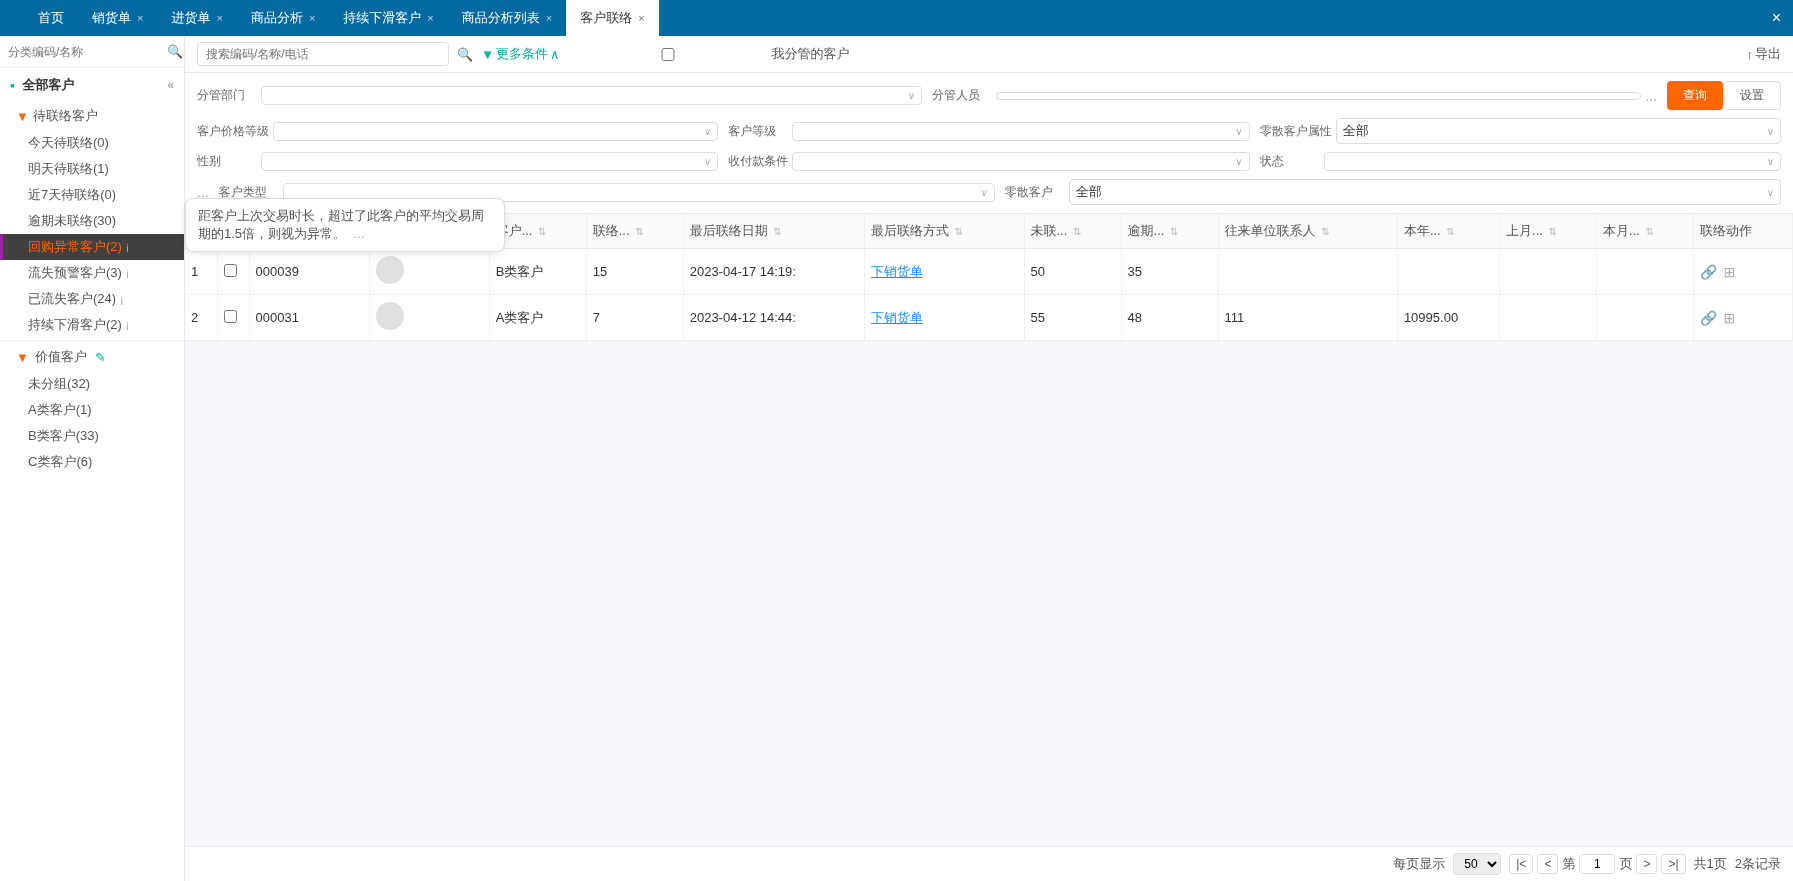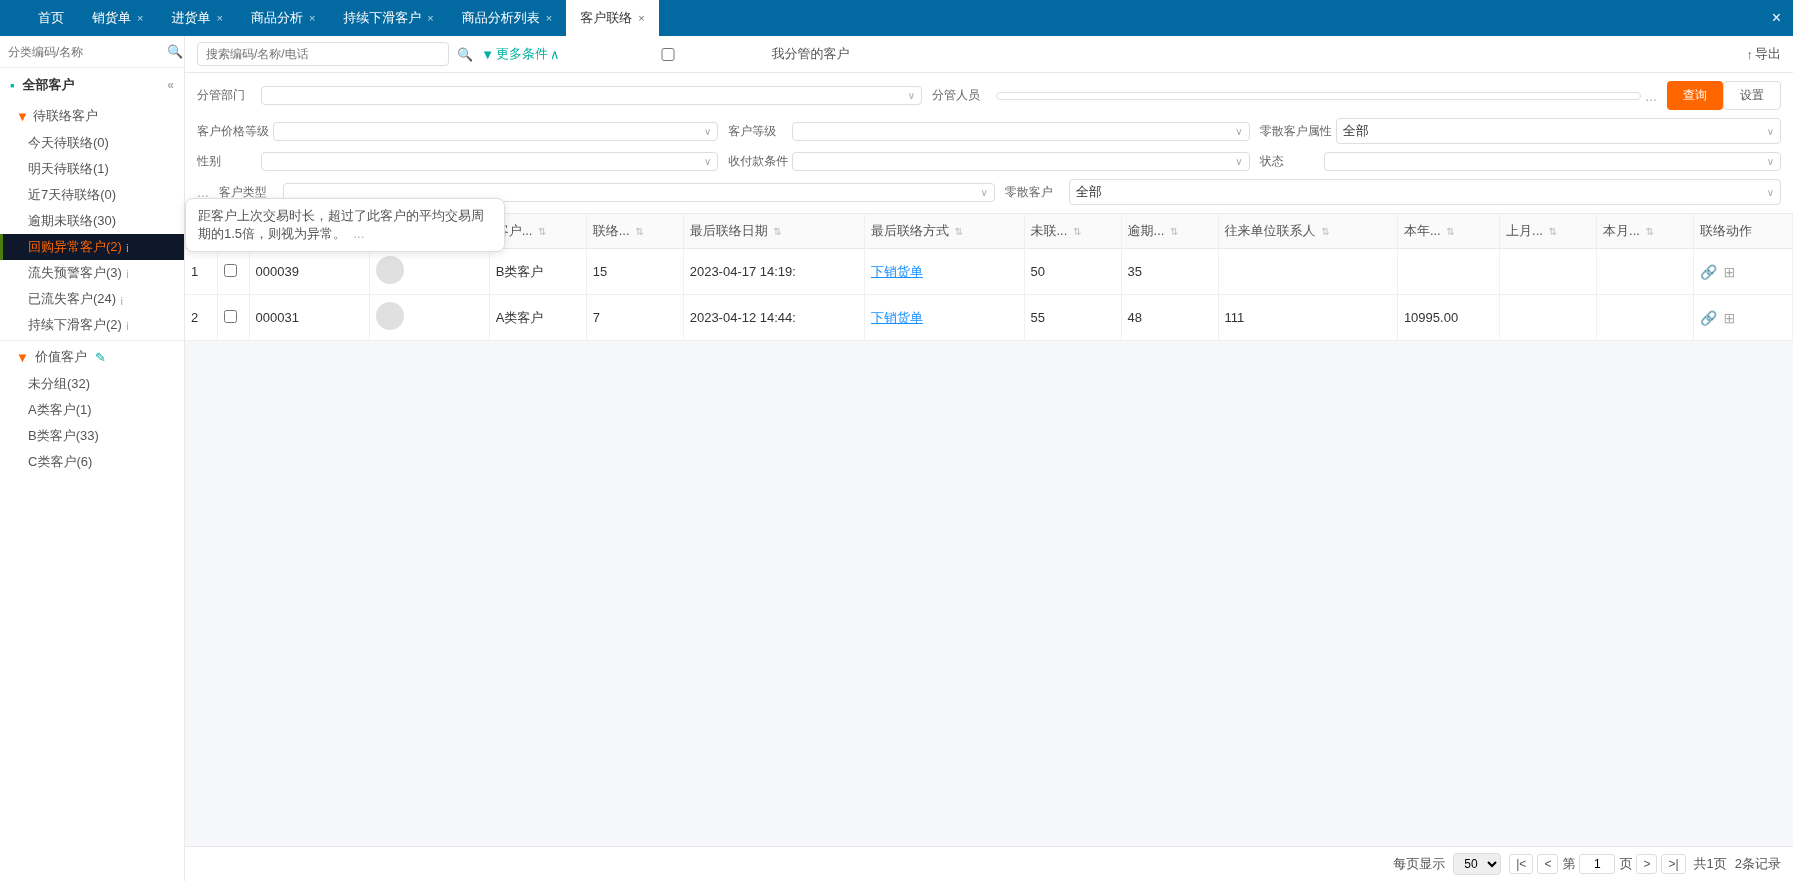--- a/index.html
+++ b/index.html
@@ -86,23 +86,23 @@
     }
     .sidebar-group-label .arrow { margin-right: 4px; color: #f60; }
     .sidebar-item {
       padding: 4px 10px 4px 28px;
       color: #555;
       cursor: pointer;
       font-size: 12px;
       white-space: nowrap;
     }
     .sidebar-item.active-item {
-      background: #0f172a;
+      background: #404040;
       color: #f60;
-      border-left: 3px solid #4d7c0f;
+      border-left: 3px solid #a21caf;
       padding-left: 25px;
     }
     .sidebar-divider { height: 1px; background: #f0f0f0; margin: 2px 0; }
     .sidebar-group-value-label {
       display: flex;
       align-items: center;
       padding: 5px 10px 5px 16px;
       color: #555;
       font-size: 12px;
       gap: 4px;

